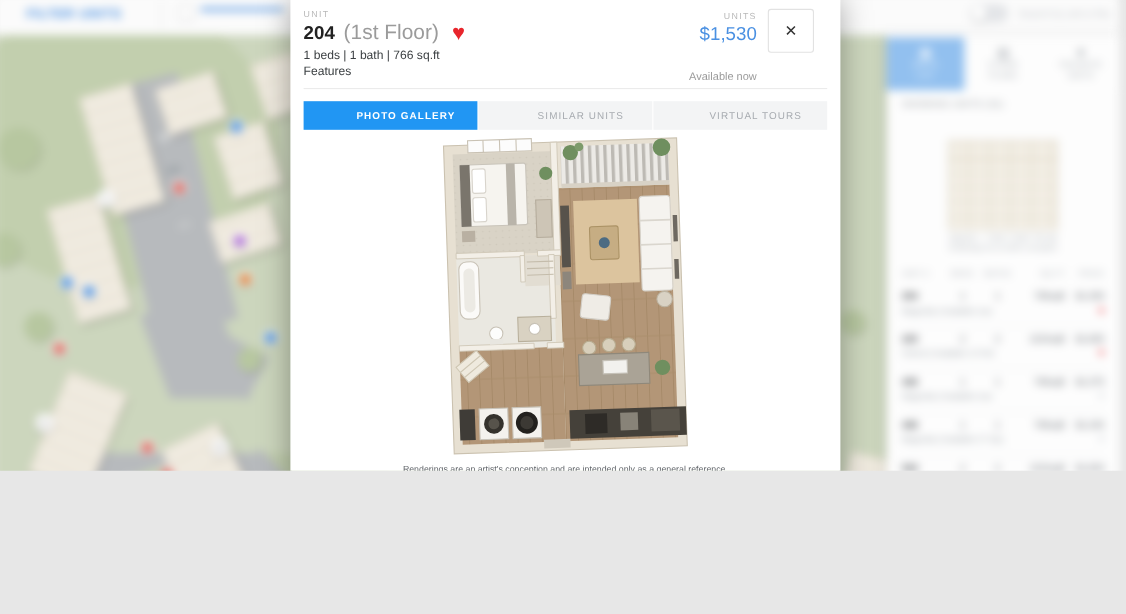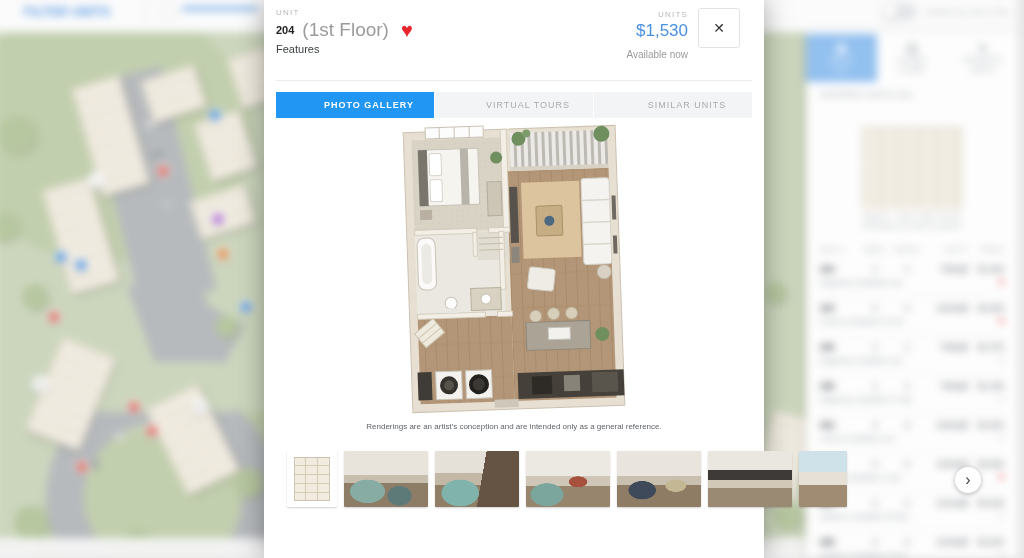--- a/index.html
+++ b/index.html
@@ -1,17 +1,17 @@
 <!DOCTYPE html>
 <html><head>
 <meta charset="utf-8">
 <style>
   html,body{margin:0;padding:0;width:1024px;height:558px;overflow:hidden;
     font-family:"Liberation Sans",sans-serif;background:#e7e7e7;}
-  .stage{position:relative;width:1024px;height:558px;overflow:hidden;}
+  .stage{position:relative;width:1024px;height:428px;overflow:hidden;}
   
   .bg{position:absolute;inset:-6px;filter:blur(4.5px);}
   .map{position:absolute;left:0;top:38px;width:812px;height:526px;background:#ccd6bd;overflow:hidden;}
   .lawn{position:absolute;border-radius:50%;background:#c2cfae;}
   .tree{position:absolute;border-radius:50%;background:#b7c7a0;box-shadow:2px 2px 3px rgba(0,0,0,.12);}
   .road{position:absolute;background:#b7babd;}
   .loop{position:absolute;left:52px;top:352px;width:158px;height:150px;border:38px solid #b7babd;border-radius:50%;background:transparent;}
   .loopcap{position:absolute;left:40px;top:330px;width:200px;height:50px;background:#ccd6bd;}
   .bldg{position:absolute;background:#f0ebe0;box-shadow:0 0 0 1px #dcd4c4 inset,2px 3px 4px rgba(0,0,0,.18);
     background-image:repeating-linear-gradient(0deg,transparent 0 15px,#ded6c6 15px 16px);}
@@ -54,29 +54,29 @@
   .h-sqft{width:44px;text-align:right;}.h-price{flex:1;text-align:right;}
   .s-row-sub{display:flex;justify-content:space-between;margin-top:4px;font-size:7.5px;color:#9aa0a6;}
   .row-heart{font-size:9px;line-height:8px;}
   .row-heart.flag-on{color:#e8252c;}
   .row-heart.flag-off{color:#c9ced4;}
   
   .modal{position:absolute;left:264px;top:0;width:500px;height:558px;background:#fff;box-shadow:0 0 26px rgba(0,0,0,.35);}
   .m-head{position:absolute;left:12px;top:8px;right:12px;height:66px;}
   .unit-label{font-size:8px;color:#b8b8b8;letter-spacing:1.2px;}
   .unit-line{margin-top:2px;display:flex;align-items:center;gap:8px;}
-  .unit-number{font-size:11px;font-weight:bold;color:#222;}
+  .unit-number{font-size:17px;font-weight:bold;color:#222;}
   .unit-floor{font-size:19px;color:#9b9b9b;}
   .m-heart{font-size:20px;color:#e8252c;line-height:18px;margin-left:4px;cursor:pointer;}
   .unit-details{margin-top:4px;font-size:11px;color:#3c4043;}
   .plan-name{margin-top:2px;font-size:11px;color:#3c4043;}
   .price-block{position:absolute;right:64px;top:2px;text-align:right;}
   .price-label{font-size:8px;color:#b8b8b8;letter-spacing:1.2px;}
   .price-value{margin-top:2px;font-size:17px;color:#4a90e2;}
-  .price-avail{margin-top:8px;font-size:10px;color:#9b9b9b;}
+  .price-avail{margin-top:24px;font-size:10px;color:#9b9b9b;}
   .close-btn{position:absolute;right:12px;top:0;width:40px;height:38px;border:1px solid #e2e2e2;border-radius:3px;
     background:#fff;display:flex;align-items:center;justify-content:center;font-size:14px;color:#333;cursor:pointer;}
   .m-divider{position:absolute;left:12px;right:12px;top:80px;height:1px;background:#ebebeb;}
   .m-tabs{position:absolute;left:12px;right:12px;top:92px;height:26px;display:flex;gap:1px;}
   .m-tab{flex:1;display:flex;align-items:center;justify-content:center;font-size:9px;letter-spacing:1px;
     background:#f3f4f5;color:#a7abb0;cursor:pointer;padding-left:28px;}
   .m-tab.active{background:#2196f3;color:#fff;font-weight:bold;}
   .photo-area{position:absolute;left:12px;right:12px;top:118px;height:300px;display:flex;align-items:center;justify-content:center;}
   .disclaimer{position:absolute;left:12px;right:12px;top:422px;text-align:center;font-size:8px;line-height:10px;color:#606469;}
   .thumbs{position:absolute;left:23px;top:450px;width:477px;height:58px;display:flex;gap:7px;align-items:center;}
@@ -317,34 +317,35 @@
   </div>
 
   <div class="modal">
     <div class="m-head">
       <div class="unit-label">UNIT</div>
       <div class="unit-line">
         <span class="unit-number">204</span>
         <span class="unit-floor">(1st Floor)</span>
         <span class="m-heart">♥</span>
       </div>
+      <div class="unit-details">1 beds | 1 bath | 766 sq.ft</div>
       <div class="plan-name">Features</div>
       <div class="price-block">
         <div class="price-label">UNITS</div>
         <div class="price-value">$1,530</div>
         <div class="price-avail">Available now</div>
       </div>
       <div class="close-btn">✕</div>
     </div>
     <div class="m-divider"></div>
 
     <div class="m-tabs">
       <div class="m-tab active">PHOTO GALLERY</div>
+      <div class="m-tab">SIMILAR UNITS</div>
       <div class="m-tab">VIRTUAL TOURS</div>
-      <div class="m-tab">SIMILAR UNITS</div>
     </div>
 
     <div class="photo-area">
 
       <svg width="272" height="294" viewBox="0 0 272 294">
         <defs>
           <pattern id="wood" width="11" height="34" patternUnits="userSpaceOnUse">
             <rect width="11" height="34" fill="#b39677"></rect>
             <path d="M0 0V34" stroke="#9e815f" stroke-width="1"></path>
             <path d="M0 17H11" stroke="#a98c6a" stroke-width="0.7"></path>

